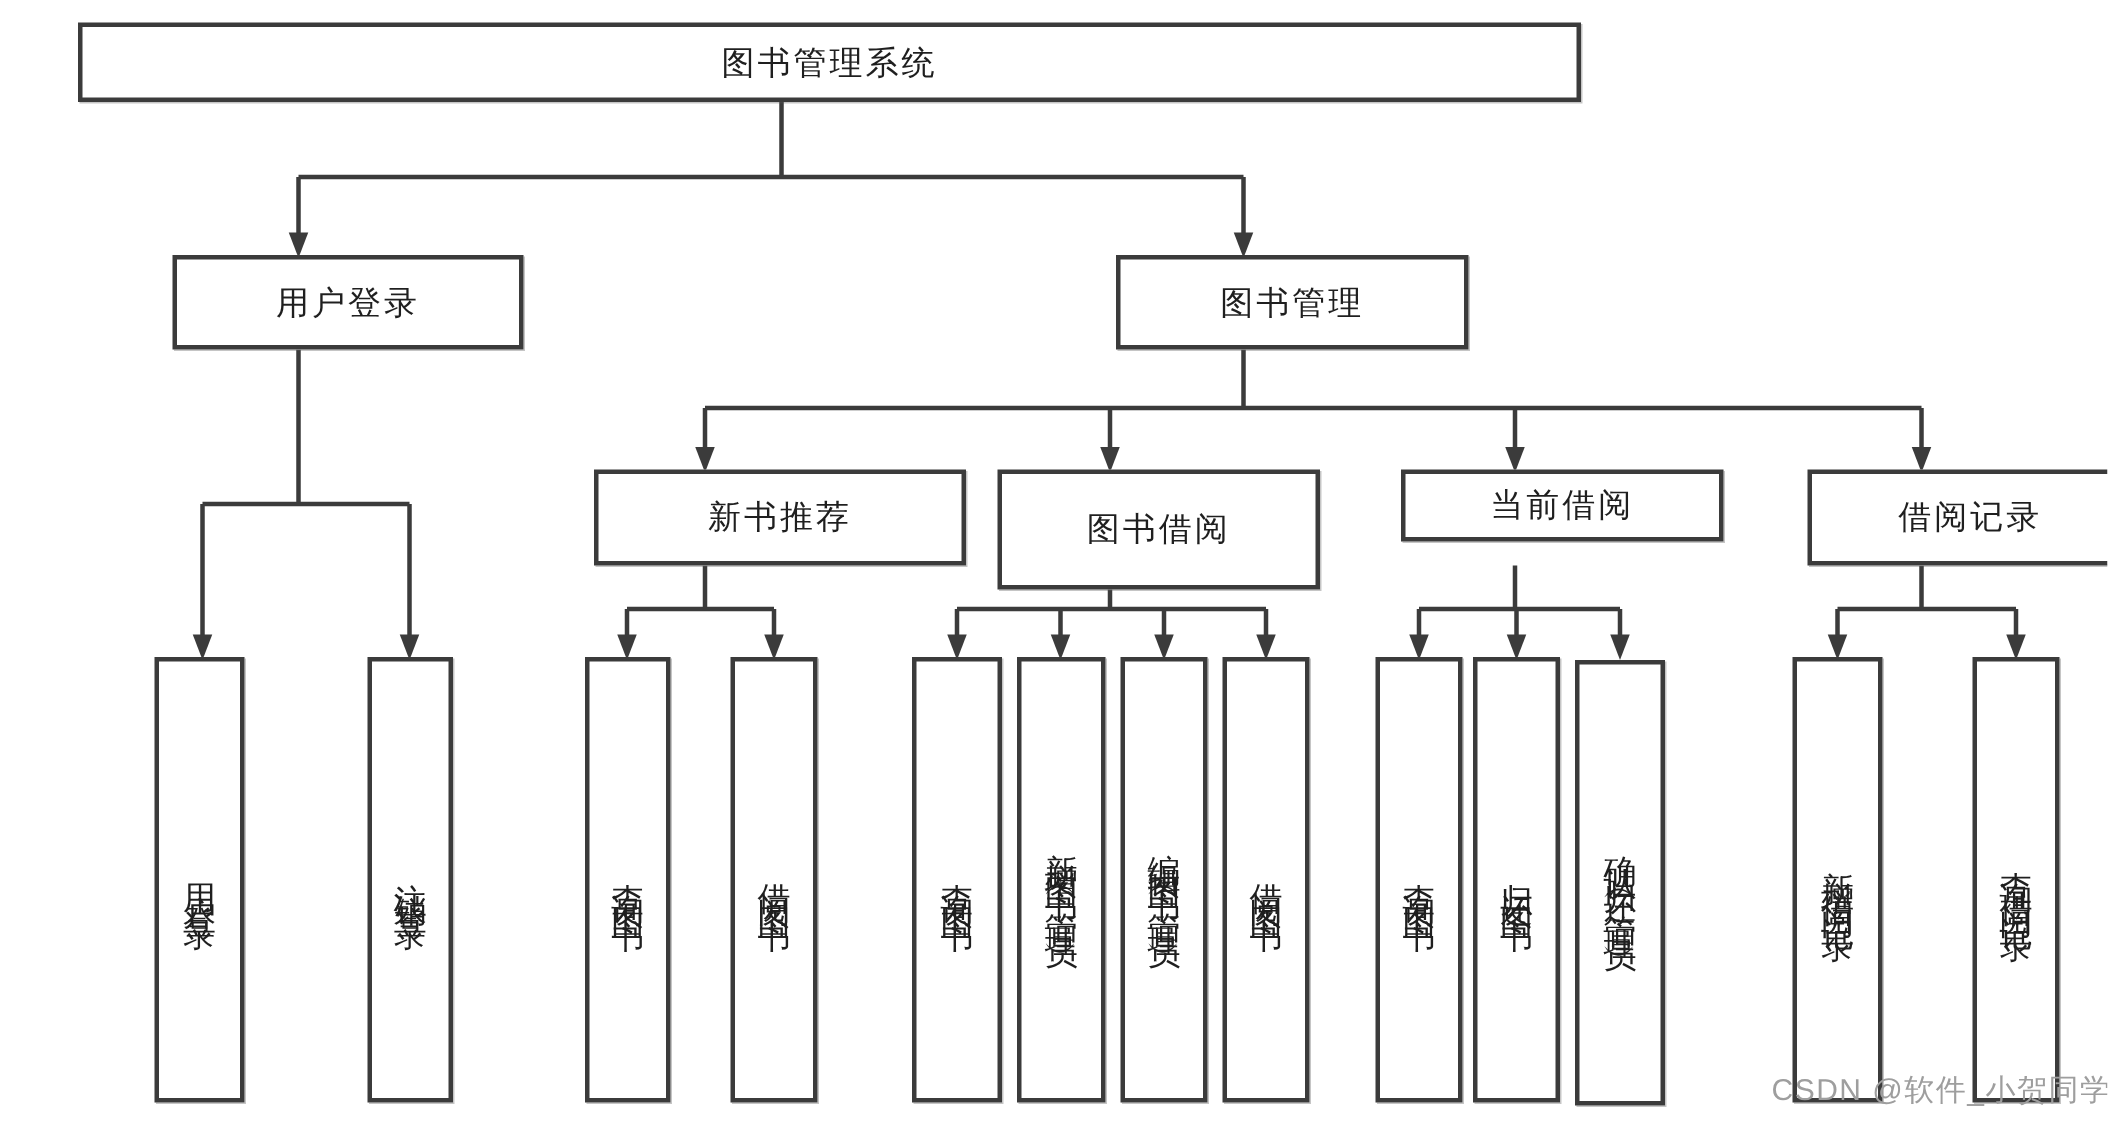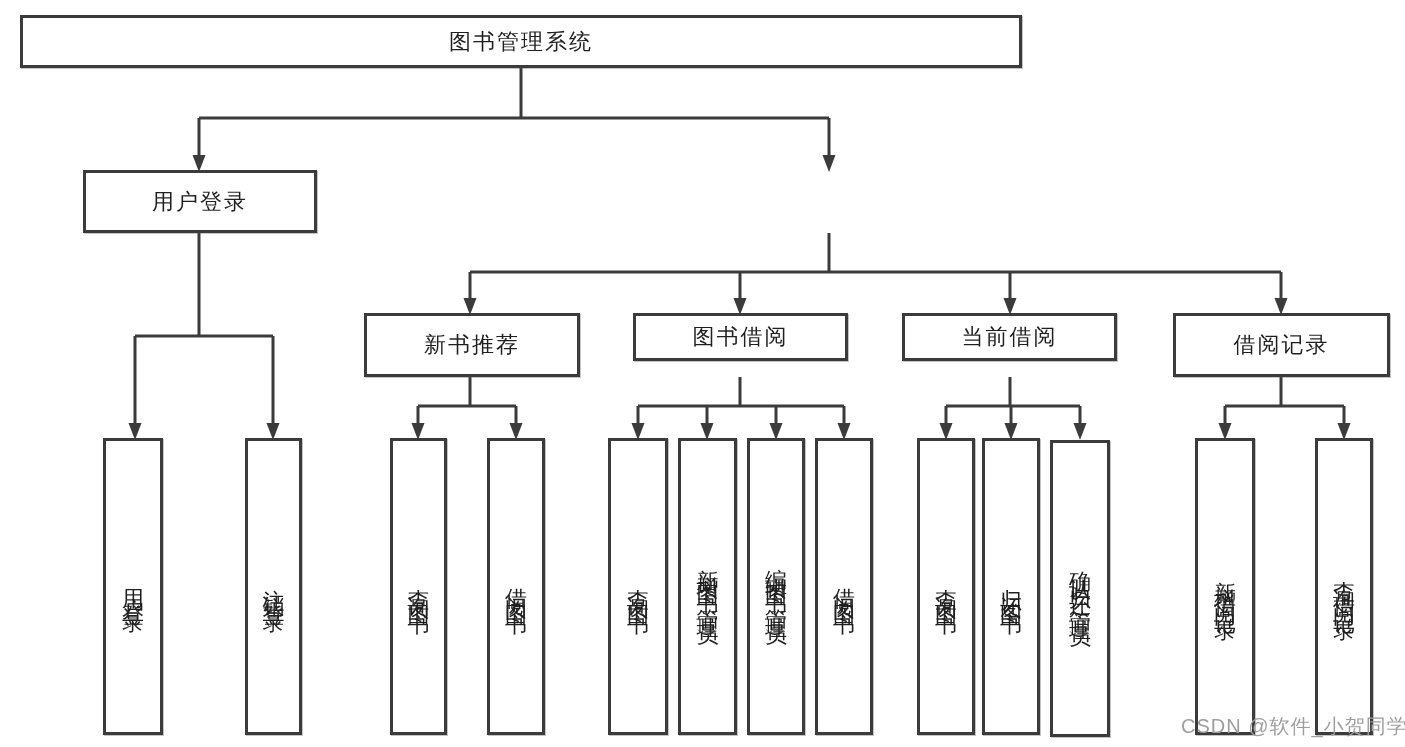--- a/index.html
+++ b/index.html
@@ -30,20 +30,21 @@
     display: flex;
     align-items: center;
     justify-content: center;
     z-index: 2;
     color: #1f1f1f;
   }
   .box.h {
     font-size: 22px;
     letter-spacing: 2px;
     white-space: nowrap;
+    margin-left: 32px;
   }
   .box.v {
     font-size: 22px;
   }
   .box.v .vtext {
     writing-mode: vertical-rl;
     text-orientation: mixed;
     letter-spacing: 8px;
     line-height: 1;
     white-space: nowrap;
@@ -93,25 +94,28 @@
       <polygon points="1344,440 1337.5,423 1350.5,423" fill="#3b3b3b"></polygon>
     </svg>
 
   <div class="box h" style="left:20px;top:15px;width:1002px;height:53px">
     <span>图书管理系统</span>
   </div>
 
   <div class="box h" style="left:83px;top:170px;width:234px;height:63px">
     <span>用户登录</span>
   </div>
+  <div class="box h" style="left:712px;top:170px;width:235px;height:63px">
+    <span>图书管理</span>
+  </div>
 
-  <div class="box h" style="left:364px;top:313px;width:216px;height:64px">
+  <div class="box h" style="left:364px;top:313px;width:248px;height:64px">
     <span>新书推荐</span>
   </div>
-  <div class="box h" style="left:633px;top:313px;width:215px;height:48px">
+  <div class="box h" style="left:633px;top:313px;width:215px;height:80px">
     <span>图书借阅</span>
   </div>
   <div class="box h" style="left:902px;top:313px;width:215px;height:48px">
     <span>当前借阅</span>
   </div>
   <div class="box h" style="left:1173px;top:313px;width:217px;height:64px">
     <span>借阅记录</span>
   </div>
 
   <div class="box v" style="left:103px;top:438px;width:60px;height:297px">

